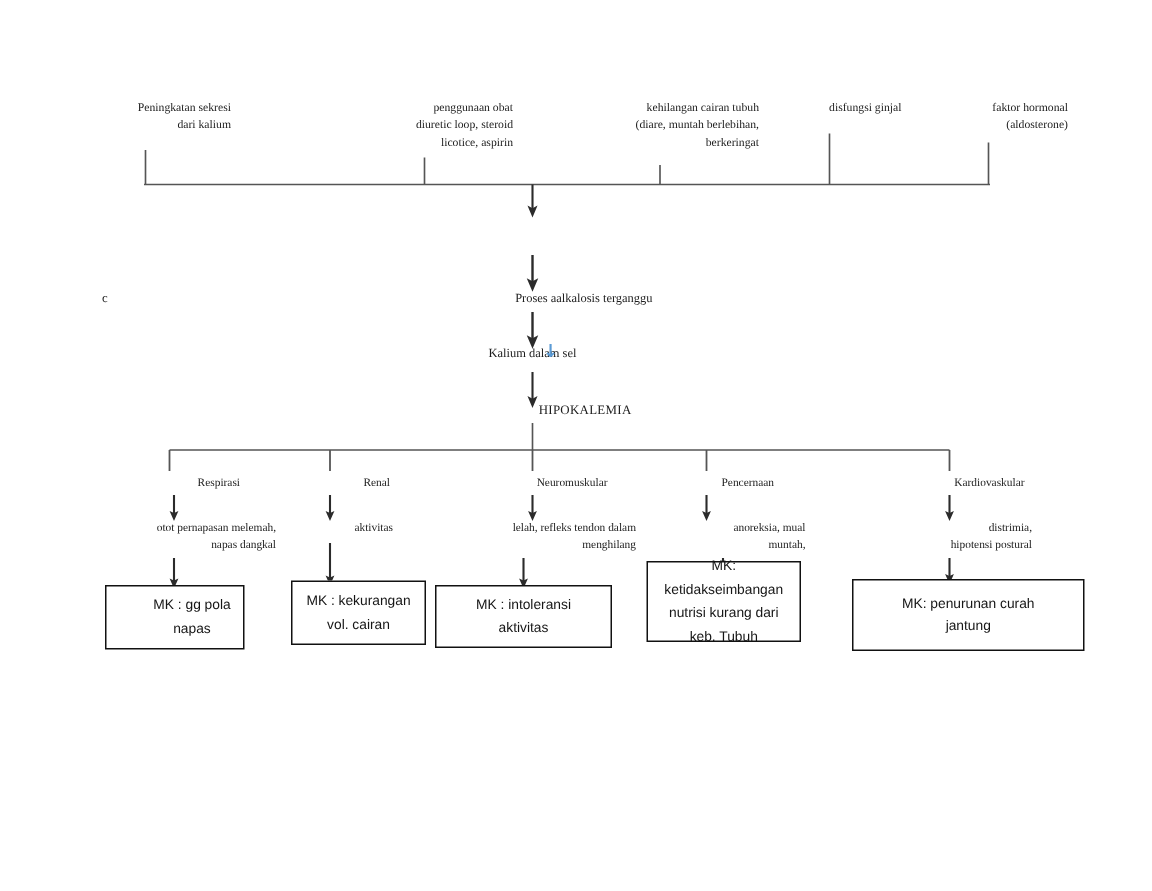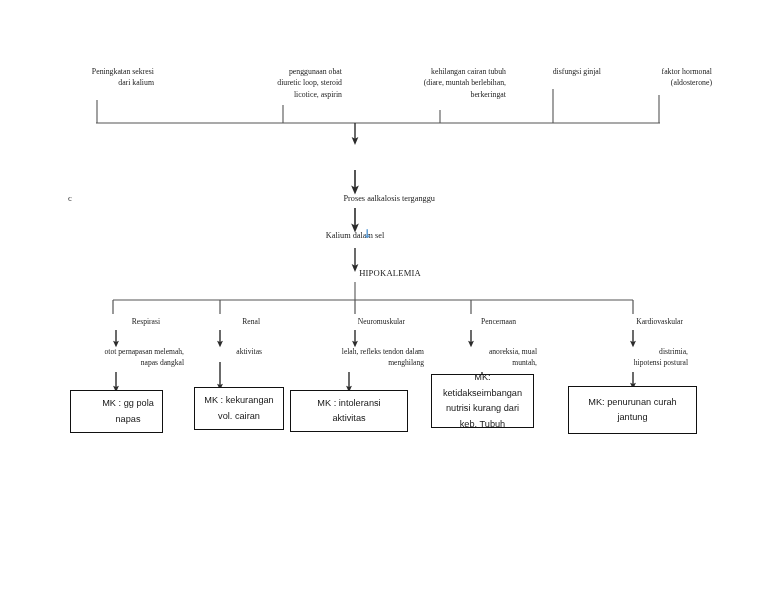--- a/index.html
+++ b/index.html
@@ -206,18 +206,18 @@
 aktivitas</span>
   </div>
 
   <div class="mkbox" style="left:431px; top:374px; width:103px; height:54px;justify-content:center;">
     <span>MK:
 ketidakseimbangan
 nutrisi kurang dari
 keb. Tubuh</span>
   </div>
 
-  <div class="mkbox" style="left:568px; top:386px; width:129px; height:48px;justify-content:center;">
+  <div class="mkbox" style="left:568px; top:386px; width:155px; height:48px;justify-content:center;">
     <span>MK: penurunan curah
 jantung</span>
   </div>
 
 </div>
 
 </body></html>

